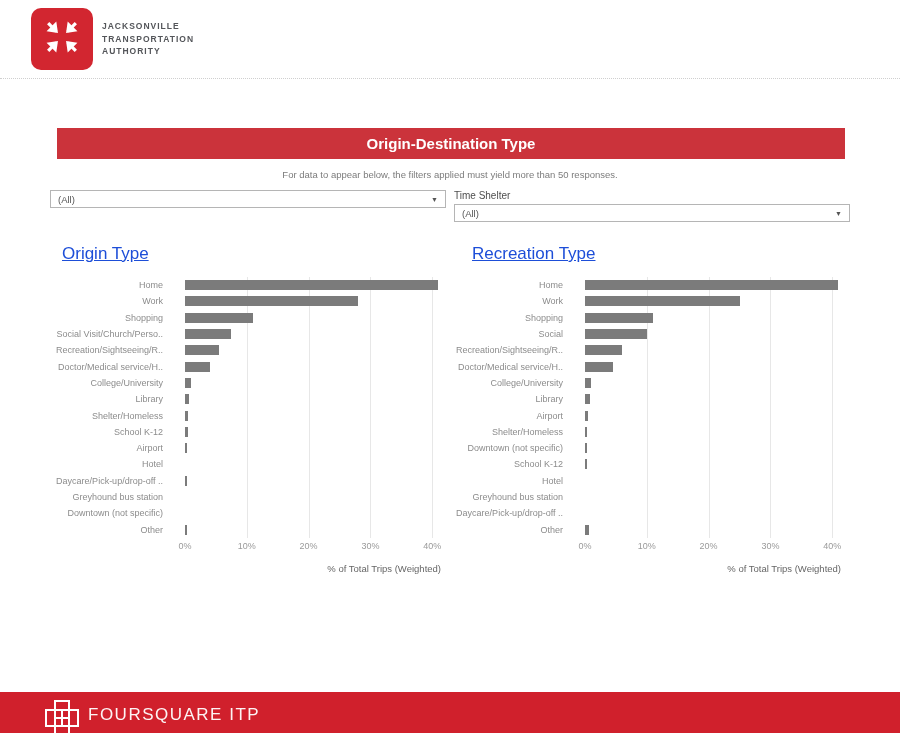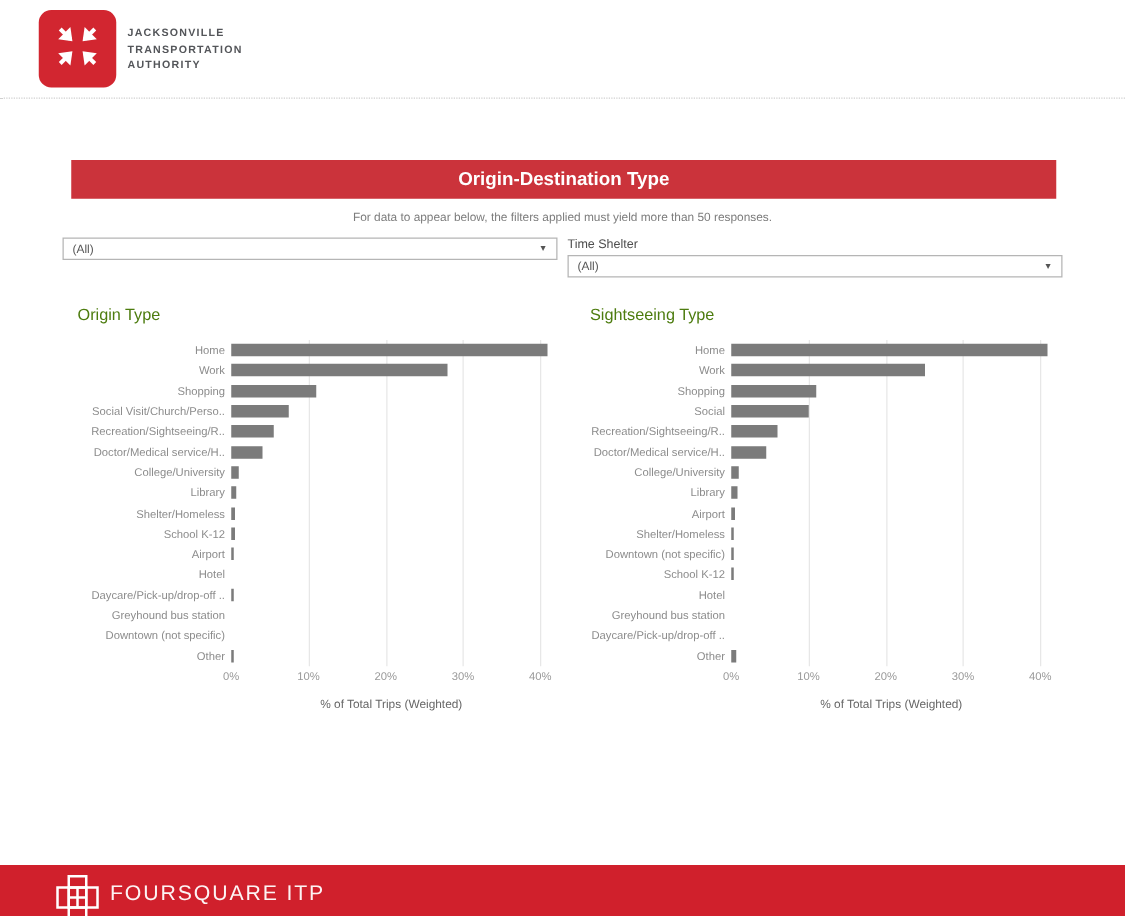--- a/index.html
+++ b/index.html
@@ -27,33 +27,33 @@
   .filter { flex:1; }
   .filter-label { font-size:10px; color:#4e4e4e; margin-bottom:3px; }
   .dropdown { height:18px; border:1px solid #b5b5b5; background:#fff; display:flex;
               align-items:center; justify-content:space-between; padding:0 7px; cursor:pointer; }
   .dropdown .val { font-size:9.5px; color:#555; }
   .dropdown .caret { font-size:7px; color:#555; }
 
   
   .charts { position:absolute; top:244px; left:50px; display:flex; }
   .chart2 { margin-left:19px; }
-  .chart-title { font-size:13px; color:#4d7c0f; margin-bottom:13px; padding-left:12px; }
+  .chart-title { font-size:17px; color:#1d4ed8; margin-bottom:13px; padding-left:12px;text-decoration:underline; }
   .chart-flex { display:flex; }
   .labels { width:135px; }
   .chart2 .labels { width:125px; }
   .cat-label { height:16.3px; display:flex; align-items:center; justify-content:flex-end;
-               padding-right:5px; font-size:9px; color:#8c8c8c; white-space:nowrap; }
+               padding-right:22px; font-size:9px; color:#8c8c8c; white-space:nowrap; }
   .plot { position:relative; width:256px; }
   .gridline { position:absolute; top:0; bottom:0; width:1px; background:#e7e7e7; }
   .bar-row { height:16.3px; display:flex; align-items:center; position:relative; }
   .bar { height:10px; background:#7b7b7b; }
   .ticks { position:relative; width:256px; height:14px; margin-top:3px; }
   .tick-label { position:absolute; transform:translateX(-50%); font-size:9px; color:#9a9a9a; top:0; }
-  .axis-title { width:256px; text-align:center; font-size:9.5px; color:#666; margin-top:8px; }
+  .axis-title { width:256px; text-align:right; font-size:9.5px; color:#666; margin-top:8px; }
 
   
   .footer { position:absolute; left:0; right:0; top:692px; height:41px; background:#d0202c;
             display:flex; align-items:flex-start; padding:6px 0 0 44px; }
   .fsq-logo { width:36px; height:40px; flex:0 0 auto; }
   .footer-brand { color:rgba(255,255,255,0.95); font-size:17px; letter-spacing:1.5px;
                   margin:7px 0 0 8px; font-weight:normal; }
 </style>
 </head>
 <body>
@@ -188,21 +188,21 @@
             <span class="tick-label" style="left: 123.6px;">20%</span>
             <span class="tick-label" style="left: 185.4px;">30%</span>
             <span class="tick-label" style="left: 247.2px;">40%</span>
           </div>
         <div class="axis-title">% of Total Trips (Weighted)</div>
       </div>
     </div>
   </div>
 
   <div class="chart chart2">
-    <div class="chart-title">Sightseeing Type</div>
+    <div class="chart-title">Recreation Type</div>
     <div class="chart-flex">
       <div class="labels">
           <div class="cat-label">Home</div>
           <div class="cat-label">Work</div>
           <div class="cat-label">Shopping</div>
           <div class="cat-label">Social</div>
           <div class="cat-label">Recreation/Sightseeing/R..</div>
           <div class="cat-label">Doctor/Medical service/H..</div>
           <div class="cat-label">College/University</div>
           <div class="cat-label">Library</div>

